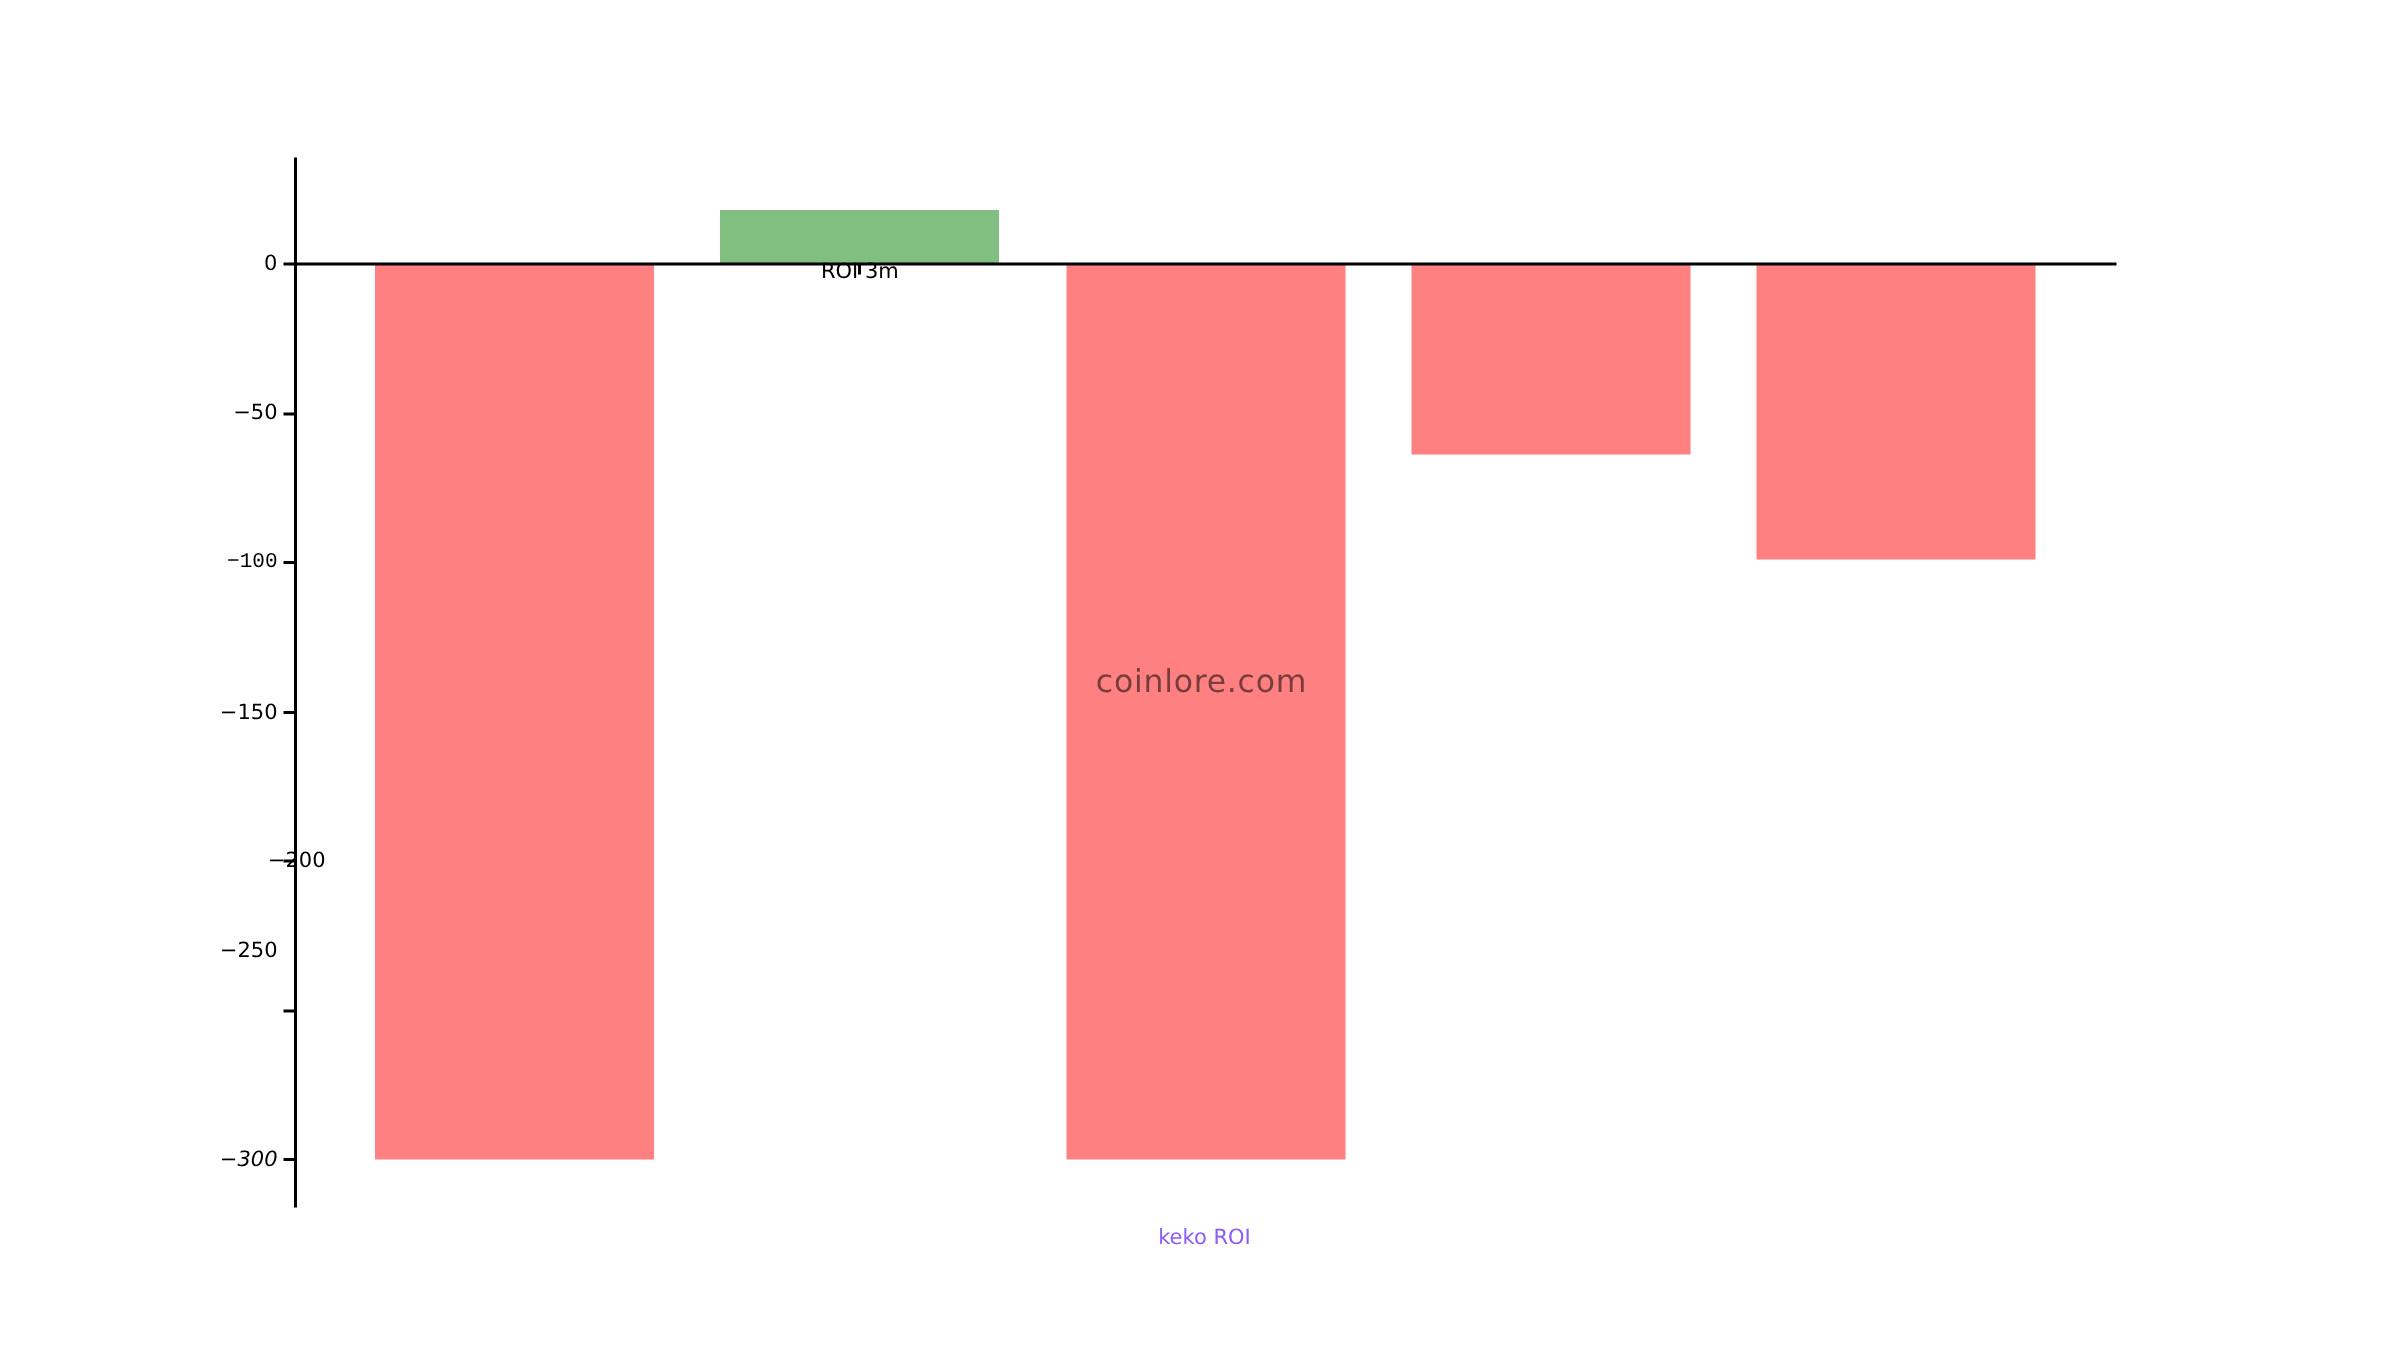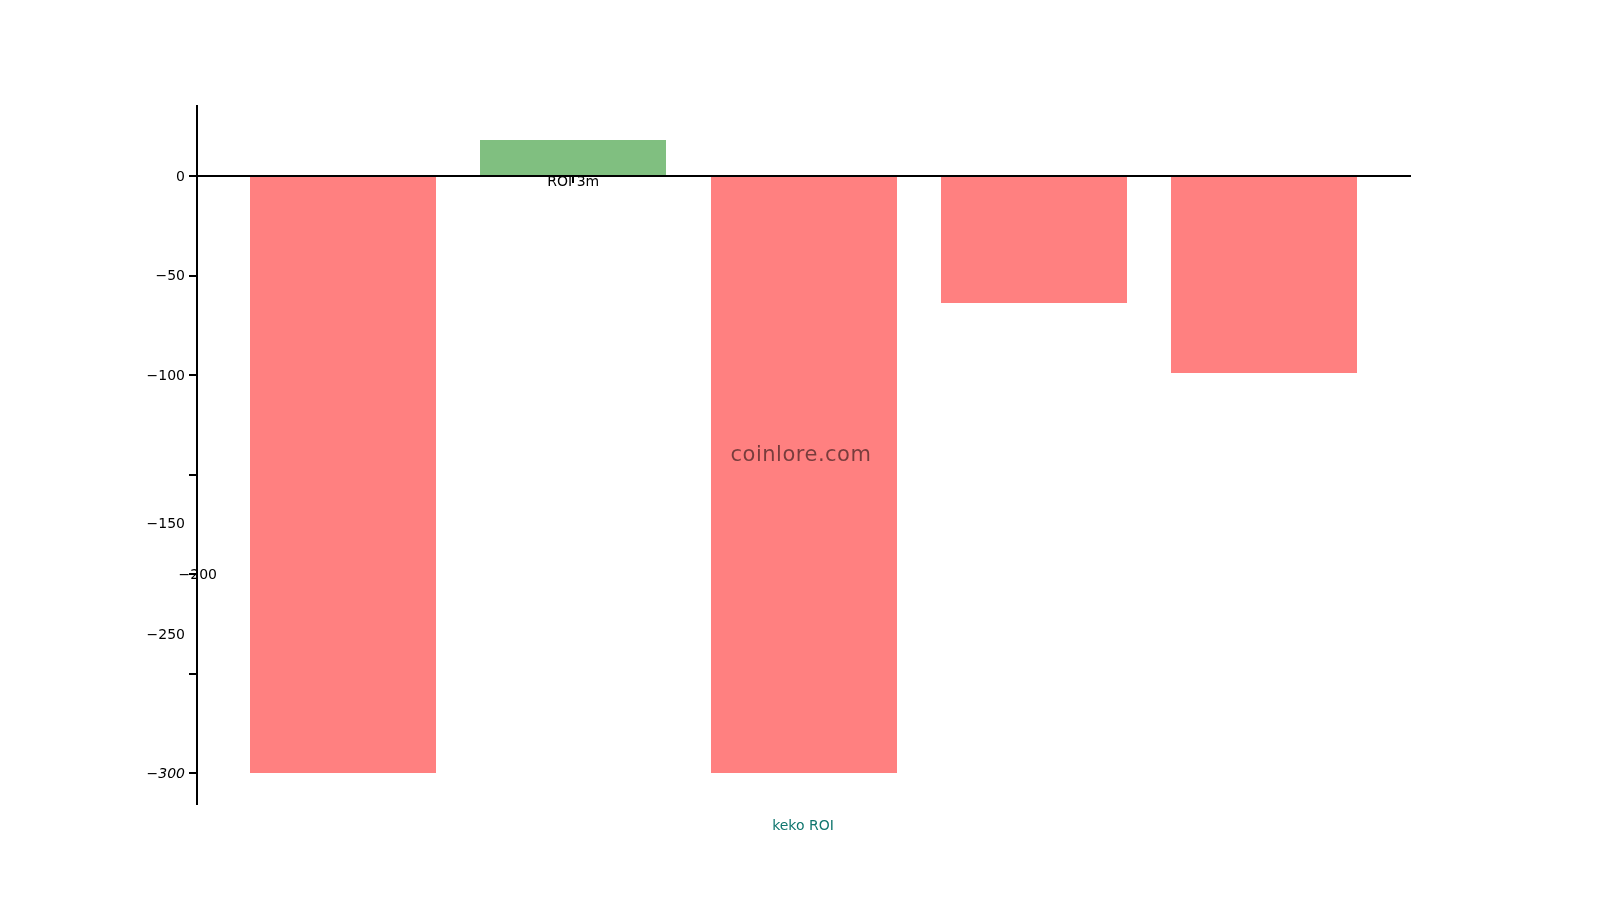--- a/index.html
+++ b/index.html
@@ -72,42 +72,42 @@
     font-size: 21px;
     color: rgba(0, 0, 0, 0.53);
     transform: translate(-50%, -50%);
     white-space: nowrap;
     z-index: 5;
     letter-spacing: 0.5px;
   }
   .x-axis-title {
     position: absolute;
     font-size: 14px;
-    color: #0f766e;
+    color: #8b5cf6;
     transform: translateX(-50%);
     white-space: nowrap;
     z-index: 3;
   }
 </style>
 </head>
 <body>
 
 <div id="figure">
   <div class="y-spine"></div>
   <div class="zero-line"></div>
 
   <div id="yticks">
       <div class="y-tick-mark" style="left: 189px; top: 175px;"></div>
       <div class="y-tick-label" style="left: 185px; top: 176px;">0</div>
       <div class="y-tick-mark" style="left: 189px; top: 274.5px;"></div>
       <div class="y-tick-label" style="left: 185px; top: 275px;">−50</div>
       <div class="y-tick-mark" style="left: 189px; top: 374px;"></div>
-      <div class="y-tick-label" style="left: 185px; top: 375px;">−100</div>
+      <div class="y-tick-label" style="left: 185px; top: 375px; font-family: Liberation Mono, monospace;">−100</div>
       <div class="y-tick-mark" style="left: 189px; top: 473.5px;"></div>
-      <div class="y-tick-label" style="left: 185px; top: 474.5px; margin-top: 48px;">−150</div>
+      <div class="y-tick-label" style="left: 185px; top: 474.5px;">−150</div>
       <div class="y-tick-mark" style="left: 189px; top: 573px;"></div>
       <div class="y-tick-label" style="left: 185px; top: 574px; margin-left: 32px;">−200</div>
       <div class="y-tick-mark" style="left: 189px; top: 672.5px;"></div>
       <div class="y-tick-label" style="left: 185px; top: 634px;">−250</div>
       <div class="y-tick-mark" style="left: 189px; top: 772px;"></div>
       <div class="y-tick-label" style="left: 185px; top: 773px; font-style: italic;">−300</div>
     </div>
   <div id="bars">
       <div class="bar" style="left: 250px; width: 186px; height: 597px; top: 176px; background: rgb(255, 128, 128);"></div>
       <div class="bar" style="left: 480.25px; width: 186px; height: 35.82px; top: 140.18px; background: rgb(128, 191, 128);"></div>

